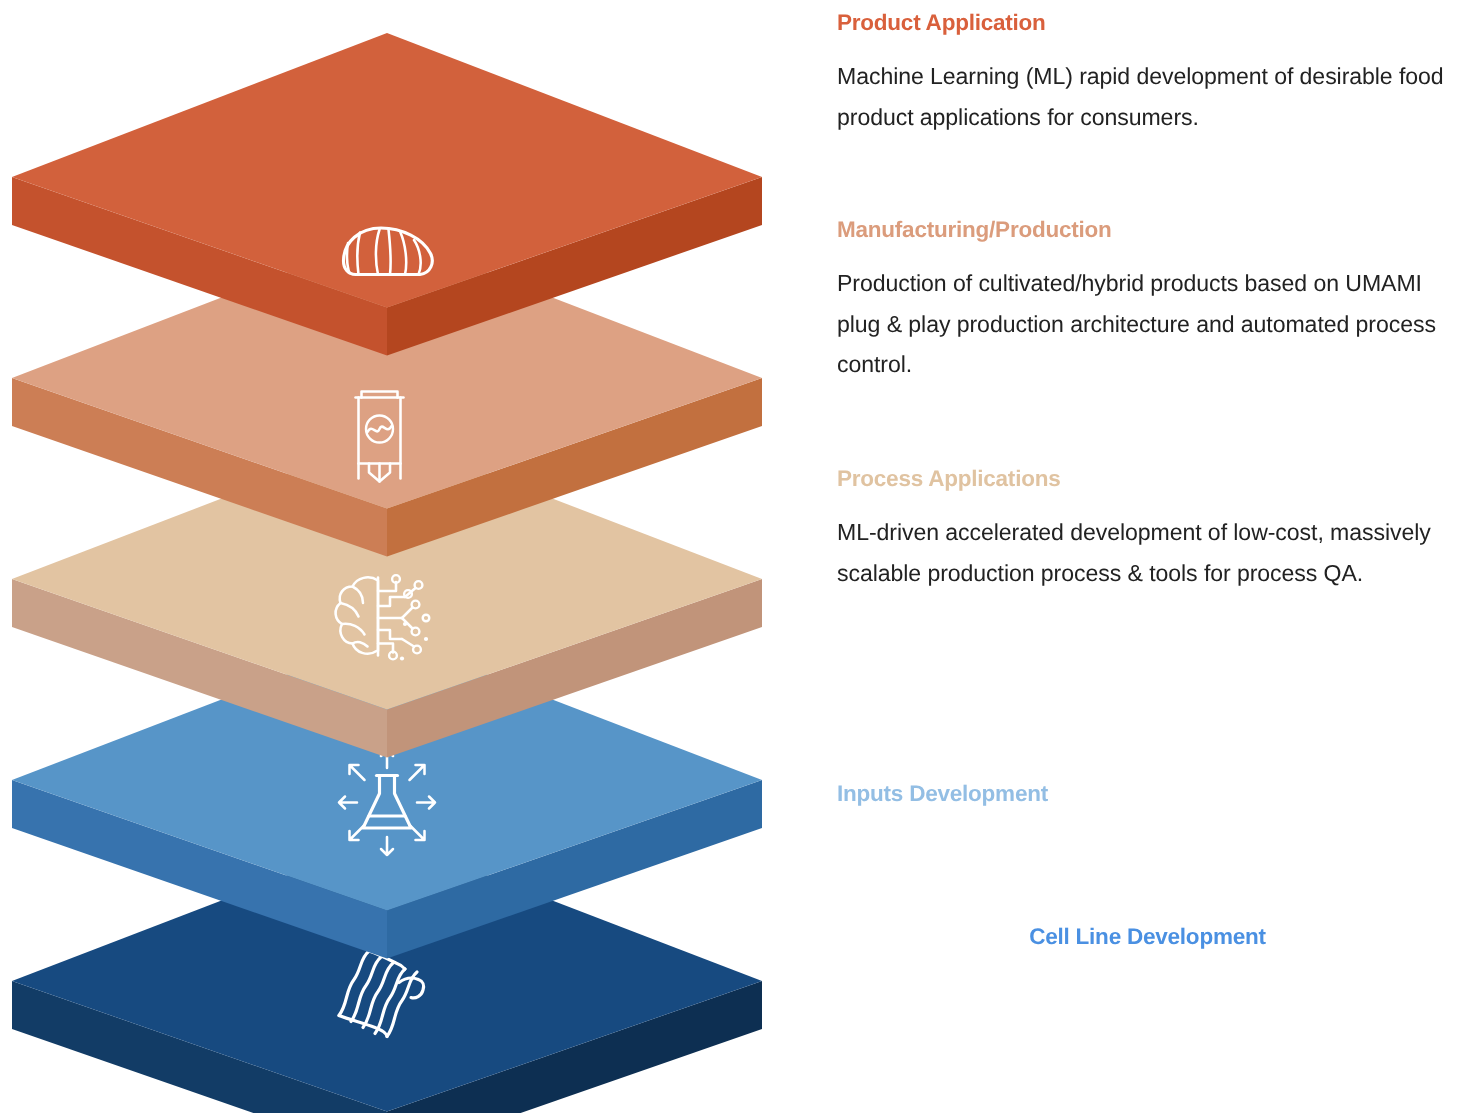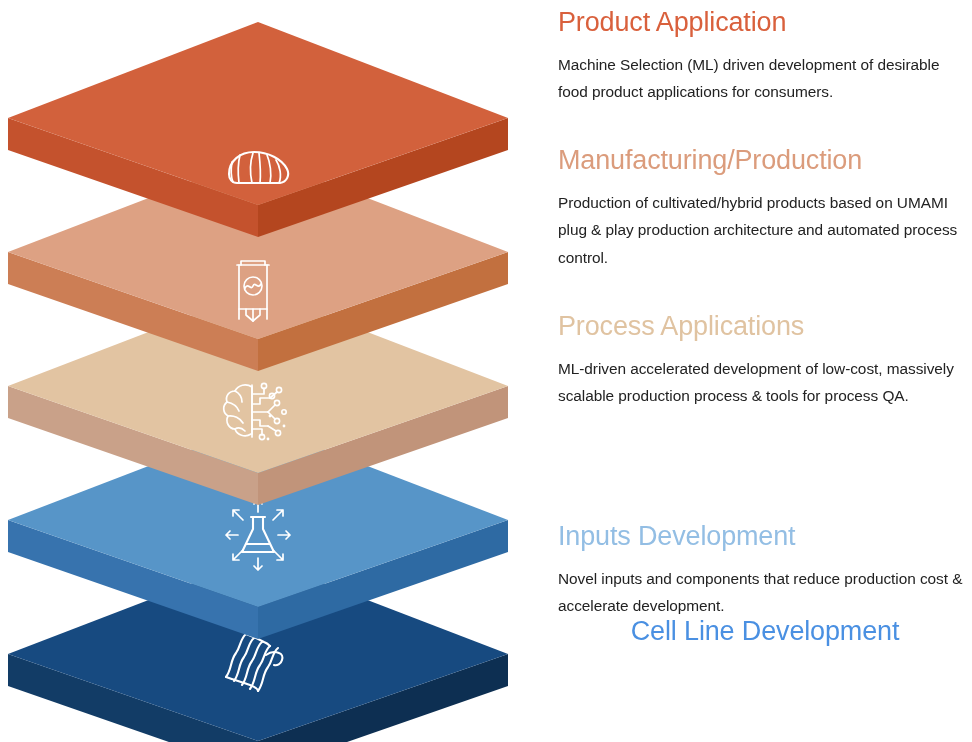--- a/index.html
+++ b/index.html
@@ -60,22 +60,22 @@
     top: 0;
     width: 414px;
     height: 742px;
   }
   .text-block {
     position: absolute;
     left: 0;
     width: 414px;
   }
   .block-title {
-    font-size: 27px;
-    font-weight: normal;
+    font-size: 15px;
+    font-weight: bold;
     letter-spacing: -0.15px;
     margin: 0 0 13px 0;
     line-height: 1.1;
     white-space: nowrap;
   }
   .block-body {
     font-size: 15.4px;
     color: #222222;
     line-height: 1.78;
     margin: 0;
@@ -208,36 +208,35 @@
         </g>
       </g>
 
     </svg>
   </div>
 
   <div id="text-column">
 
     <div class="text-block" style="top:8px;">
       <h2 class="block-title" style="color:#D9603C;">Product Application</h2>
-      <p class="block-body">Machine Selection (ML) driven development of desirable food product applications for consumers.</p>
+      <p class="block-body">Machine Learning (ML) rapid development of desirable food product applications for consumers.</p>
     </div>
 
     <div class="text-block" style="top:312px;">
       <h2 class="block-title" style="color:#E0C3A1;">Process Applications</h2>
       <p class="block-body">ML-driven accelerated development of low-cost, massively scalable production process &amp; tools for process QA.</p>
     </div>
 
     <div class="text-block" style="top:146px;">
       <h2 class="block-title" style="color:#DB9C7C;">Manufacturing/Production</h2>
       <p class="block-body">Production of cultivated/hybrid products based on UMAMI plug &amp; play production architecture and automated process control.</p>
     </div>
 
     <div class="text-block" style="top:478px;margin-top:44px;">
       <h2 class="block-title" style="color:#93BEE4;">Inputs Development</h2>
-      <p class="block-body">Novel inputs and components that reduce production cost &amp; accelerate development.</p>
     </div>
 
     <div class="text-block" style="top:617px;">
       <h2 class="block-title" style="color:#4A90E2;text-align:center;">Cell Line Development</h2>
     </div>
 
   </div>
 
 </div>
 

